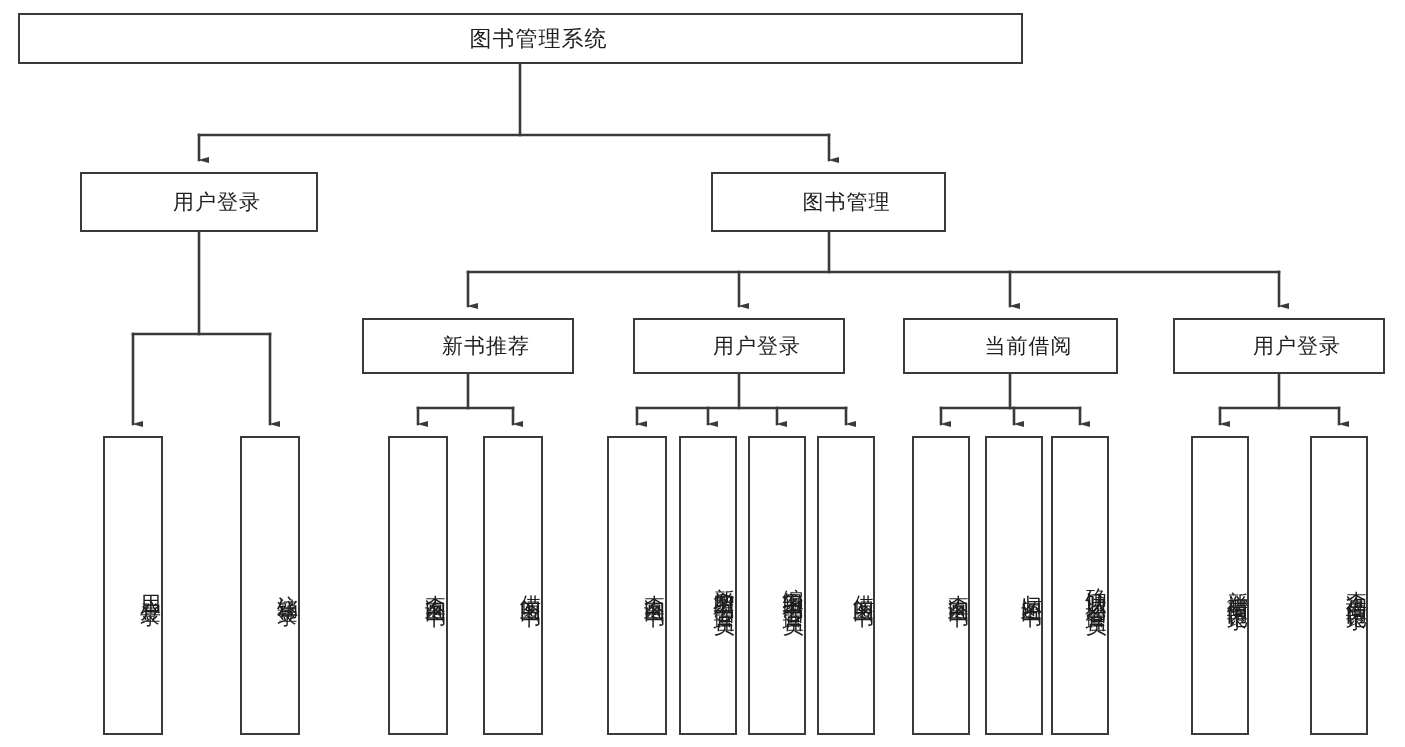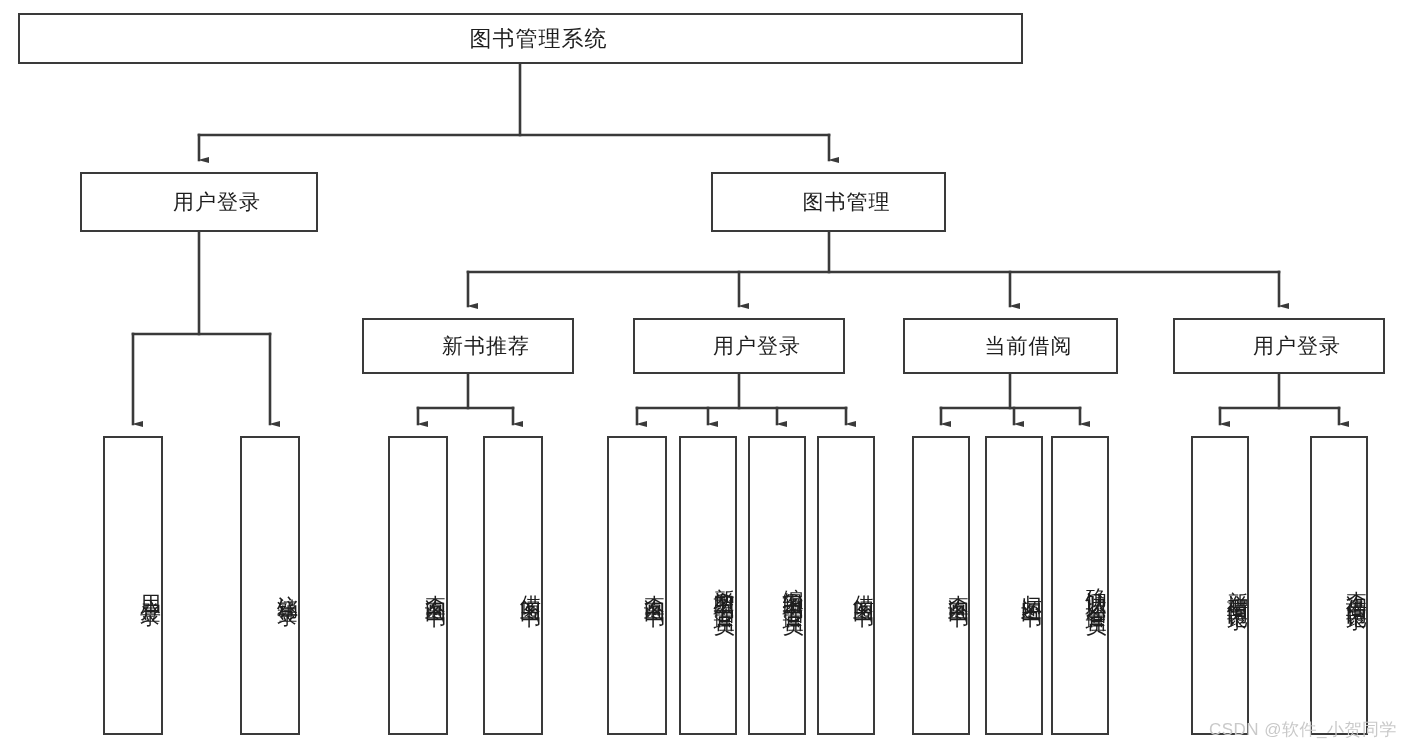--- a/index.html
+++ b/index.html
@@ -80,14 +80,13 @@
       <div class="node v" style="left: 679px; top: 436px; width: 58px; height: 299px;">新增图书（管理员）</div>
       <div class="node v" style="left: 748px; top: 436px; width: 58px; height: 299px;">编辑图书（管理员）</div>
       <div class="node v center" style="left: 817px; top: 436px; width: 58px; height: 299px;">借阅图书</div>
       <div class="node v center" style="left: 912px; top: 436px; width: 58px; height: 299px;">查询图书</div>
       <div class="node v center" style="left: 985px; top: 436px; width: 58px; height: 299px;">归还图书</div>
       <div class="node v" style="left: 1051px; top: 436px; width: 58px; height: 299px;">确认归还（管理员）</div>
       <div class="node v center" style="left: 1191px; top: 436px; width: 58px; height: 299px;">新增借阅记录</div>
       <div class="node v center" style="left: 1310px; top: 436px; width: 58px; height: 299px;">查询借阅记录</div>
     </div>
 
-  <div class="watermark">CSDN @软件_小贺同学</div>
 </div>
 
 </body></html>

